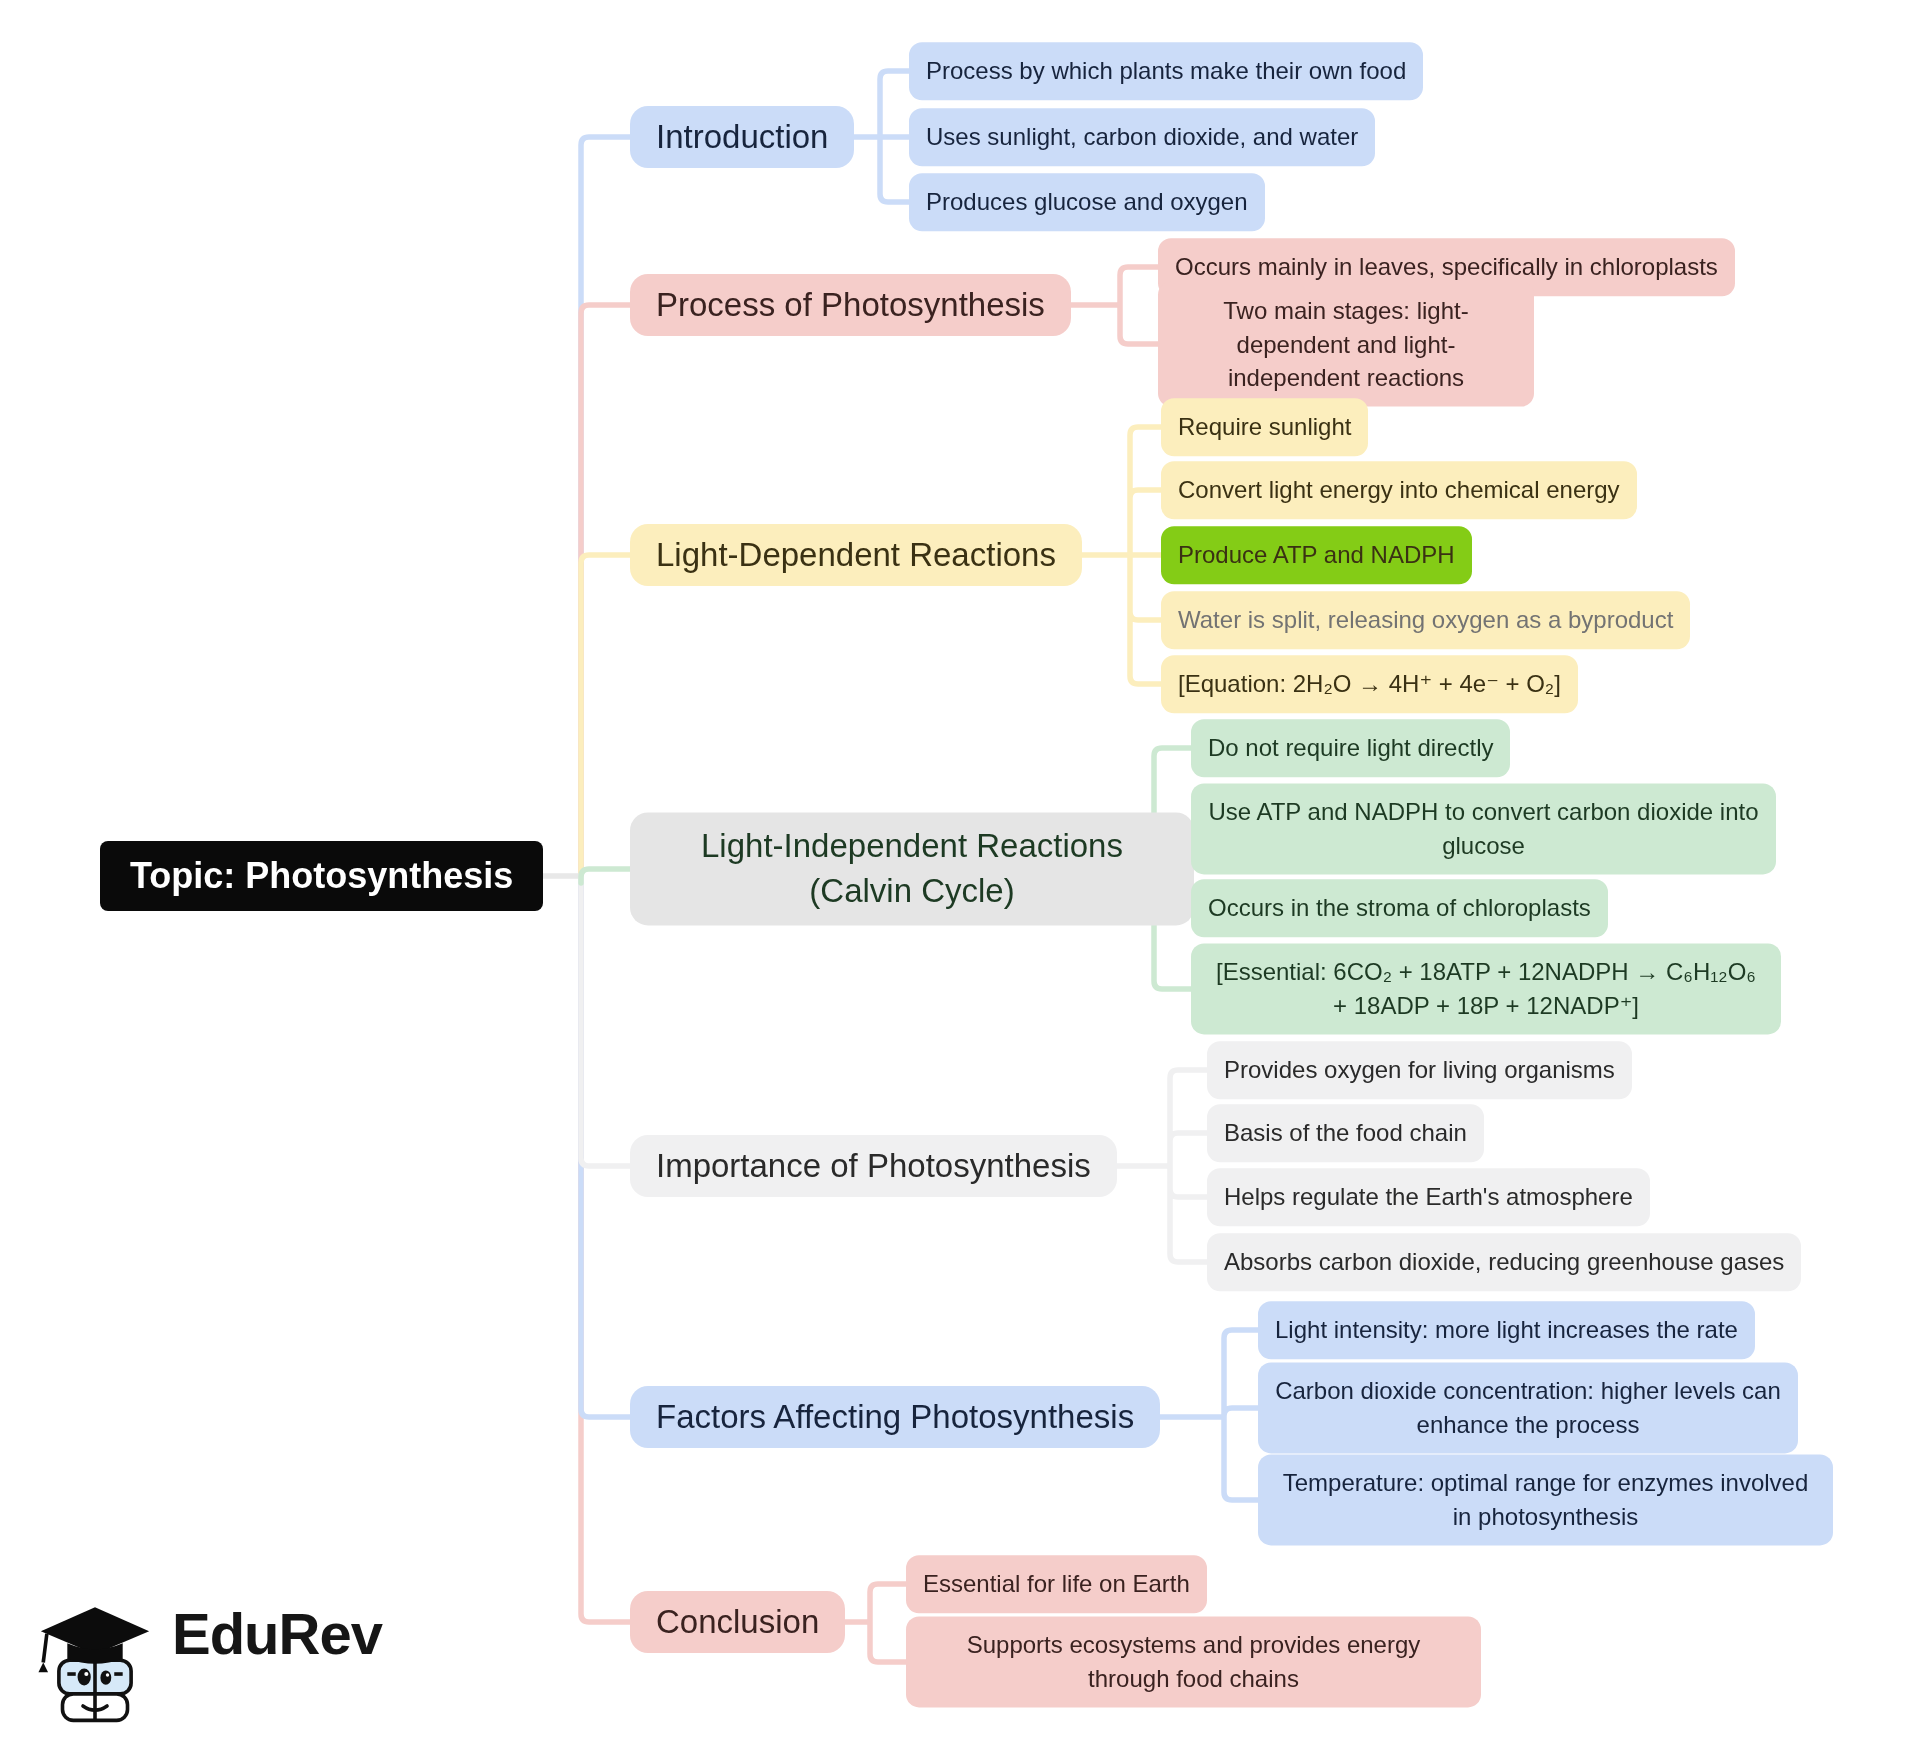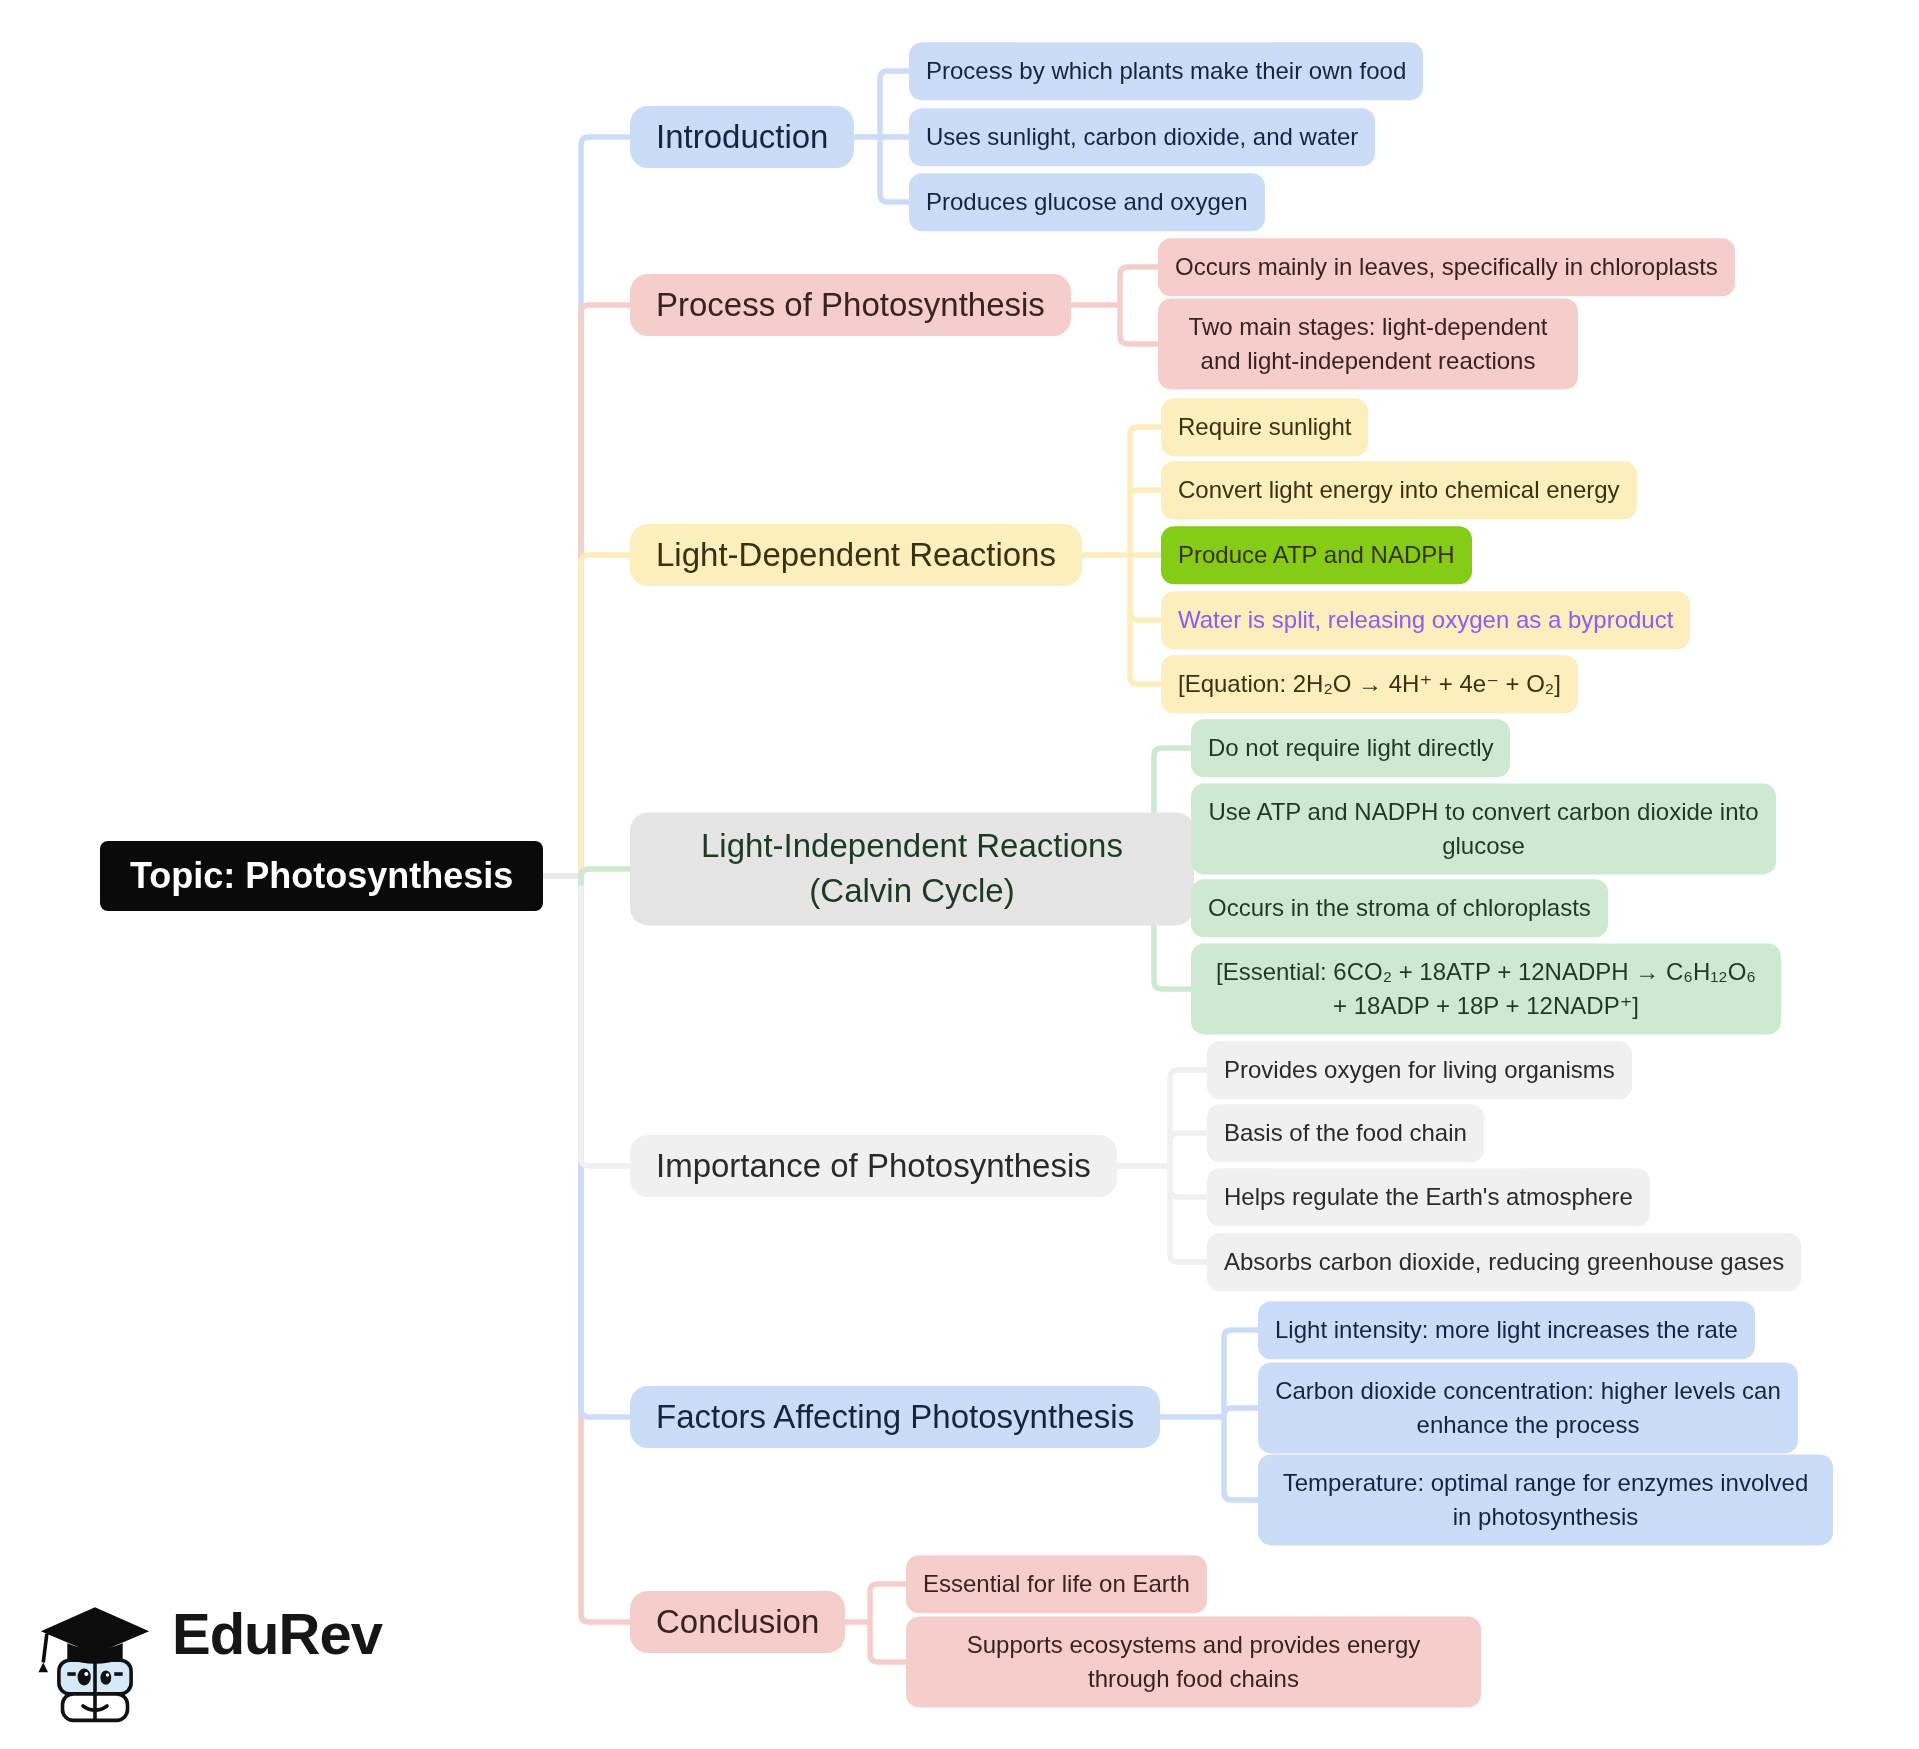--- a/index.html
+++ b/index.html
@@ -74,27 +74,27 @@
 
   <div class="node root" style="left: 100px; top: 876px; background: rgb(10, 10, 10); color: rgb(255, 255, 255);">Topic: Photosynthesis</div>
 
   <div class="node topic b0" style="left: 630px; top: 137px; background: rgb(203, 220, 248); color: rgb(23, 36, 61);">Introduction</div>
   <div class="node child b0" style="left: 909px; top: 71px; background: rgb(203, 220, 248); color: rgb(23, 36, 61);">Process by which plants make their own food</div>
   <div class="node child b0" style="left: 909px; top: 137px; background: rgb(203, 220, 248); color: rgb(23, 36, 61);">Uses sunlight, carbon dioxide, and water</div>
   <div class="node child b0" style="left: 909px; top: 202px; background: rgb(203, 220, 248); color: rgb(23, 36, 61);">Produces glucose and oxygen</div>
 
   <div class="node topic b1" style="left: 630px; top: 305px; background: rgb(245, 205, 202); color: rgb(58, 34, 32);">Process of Photosynthesis</div>
   <div class="node child b1" style="left: 1158px; top: 267px; background: rgb(245, 205, 202); color: rgb(58, 34, 32);">Occurs mainly in leaves, specifically in chloroplasts</div>
-  <div class="node child b1 wrap" style="left: 1158px; top: 344px; width: 420px; background: rgb(245, 205, 202); color: rgb(58, 34, 32);">Two main stages: light-dependent and light-independent reactions</div>
+  <div class="node child b1 wrap" style="left: 1158px; top: 344px; width: 376px; background: rgb(245, 205, 202); color: rgb(58, 34, 32);">Two main stages: light-dependent and light-independent reactions</div>
 
   <div class="node topic b2" style="left: 630px; top: 555px; background: rgb(252, 238, 189); color: rgb(58, 49, 19);">Light-Dependent Reactions</div>
   <div class="node child b2" style="left: 1161px; top: 427px; background: rgb(252, 238, 189); color: rgb(58, 49, 19);">Require sunlight</div>
   <div class="node child b2" style="left: 1161px; top: 490px; background: rgb(252, 238, 189); color: rgb(58, 49, 19);">Convert light energy into chemical energy</div>
   <div class="node child b2" style="left: 1161px; top: 555px; background: #84cc16; color: rgb(58, 49, 19);">Produce ATP and NADPH</div>
-  <div class="node child b2" style="left: 1161px; top: 620px; background: rgb(252, 238, 189); color: #8b5cf6;">Water is split, releasing oxygen as a byproduct</div>
+  <div class="node child b2" style="left: 1161px; top: 620px; background: rgb(252, 238, 189); color: #737373;">Water is split, releasing oxygen as a byproduct</div>
   <div class="node child b2" style="left: 1161px; top: 684px; background: rgb(252, 238, 189); color: rgb(58, 49, 19);">[Equation: 2H₂O → 4H⁺ + 4e⁻ + O₂]</div>
 
   <div class="node topic b3 wrap" style="left: 630px; top: 869px; width: 564px; background: #e5e5e5; color: rgb(29, 58, 35);">Light-Independent Reactions (Calvin Cycle)</div>
   <div class="node child b3" style="left: 1191px; top: 748px; background: rgb(205, 233, 210); color: rgb(29, 58, 35);">Do not require light directly</div>
   <div class="node child b3 wrap" style="left: 1191px; top: 829px; width: 585px; background: rgb(205, 233, 210); color: rgb(29, 58, 35);">Use ATP and NADPH to convert carbon dioxide into glucose</div>
   <div class="node child b3" style="left: 1191px; top: 908px; background: rgb(205, 233, 210); color: rgb(29, 58, 35);">Occurs in the stroma of chloroplasts</div>
   <div class="node child b3 wrap" style="left: 1191px; top: 989px; width: 590px; background: rgb(205, 233, 210); color: rgb(29, 58, 35);">[Essential: 6CO₂ + 18ATP + 12NADPH → C₆H₁₂O₆ + 18ADP + 18P + 12NADP⁺]</div>
 
   <div class="node topic b4" style="left: 630px; top: 1166px; background: rgb(240, 240, 241); color: rgb(42, 42, 42);">Importance of Photosynthesis</div>
   <div class="node child b4" style="left: 1207px; top: 1070px; background: rgb(240, 240, 241); color: rgb(42, 42, 42);">Provides oxygen for living organisms</div>

